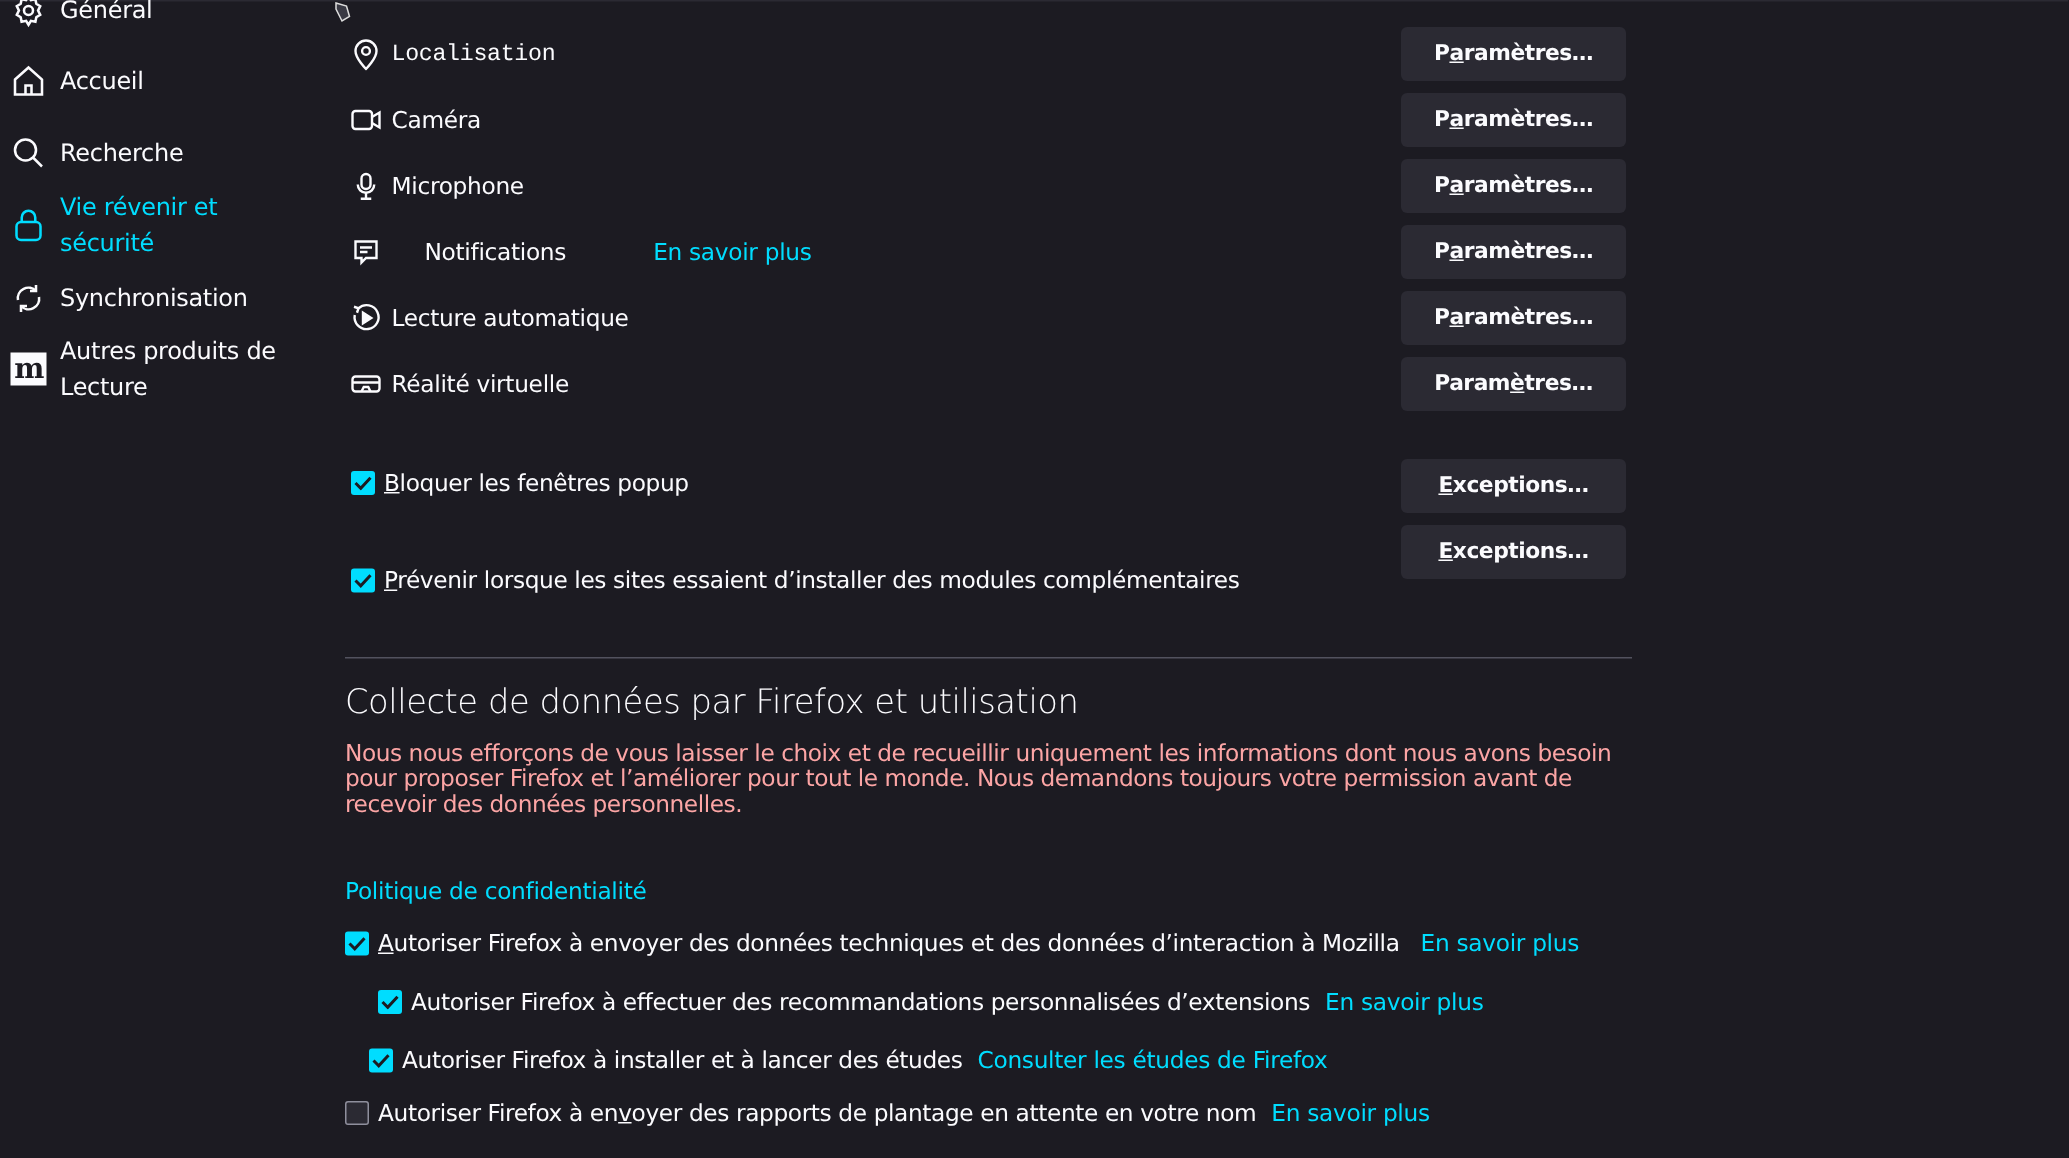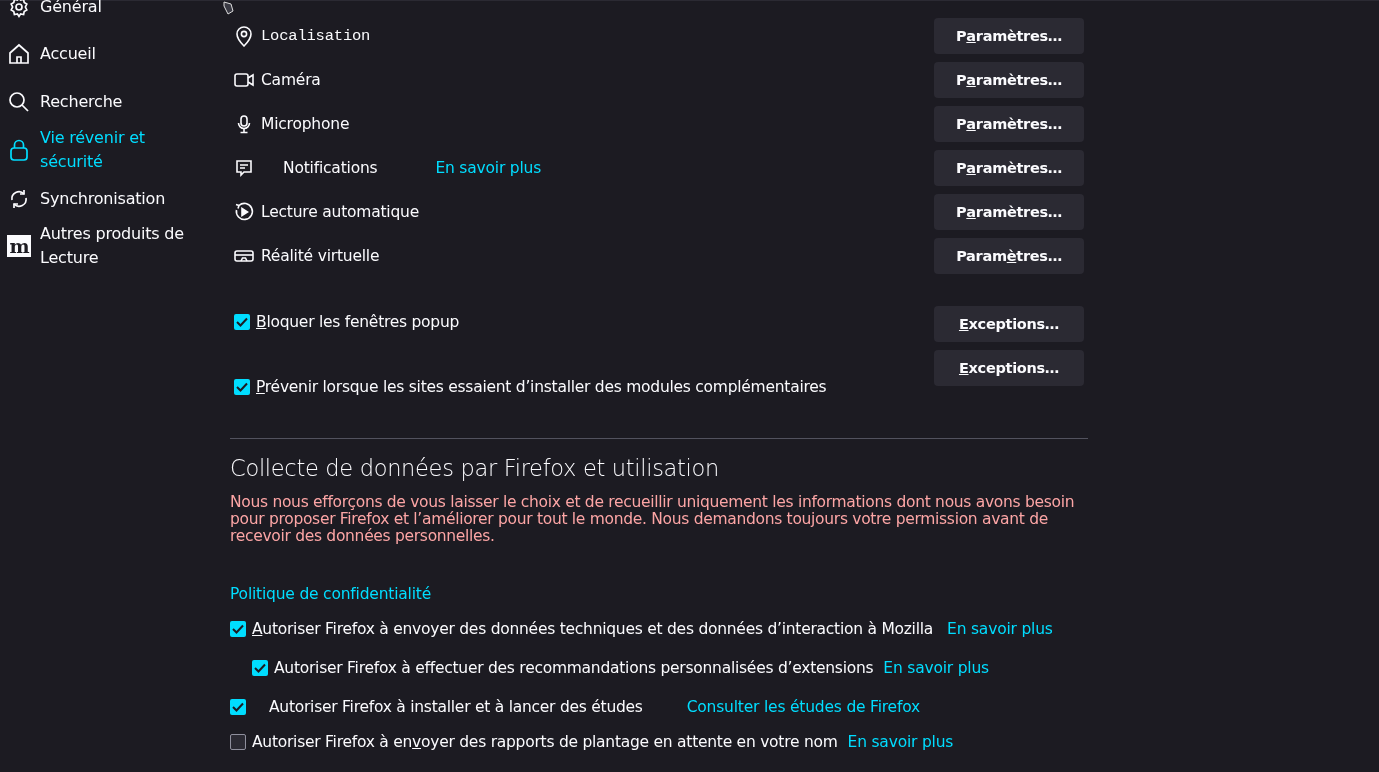--- a/index.html
+++ b/index.html
@@ -272,21 +272,21 @@
   <span class="cb checked">
     <svg width="12" height="10" viewBox="0 0 12 10">
         <path d="M1 5l3.5 3.5L11 1.5"></path>
       </svg>
   </span>
   <span>Autoriser Firefox à effectuer des recommandations personnalisées d’extensions</span>
   <span style="width:10px;display:inline-block"></span>
   <span class="link">En savoir plus</span>
 </div>
 
-<div class="cb-row" style="left:230px; top:698px;gap:17px;">
+<div class="cb-row" style="left:246px; top:698px;">
   <span class="cb checked">
     <svg width="12" height="10" viewBox="0 0 12 10">
         <path d="M1 5l3.5 3.5L11 1.5"></path>
       </svg>
   </span>
   <span>Autoriser Firefox à installer et à lancer des études</span>
   <span style="width:10px;display:inline-block"></span>
   <span class="link">Consulter les études de Firefox</span>
 </div>
 

